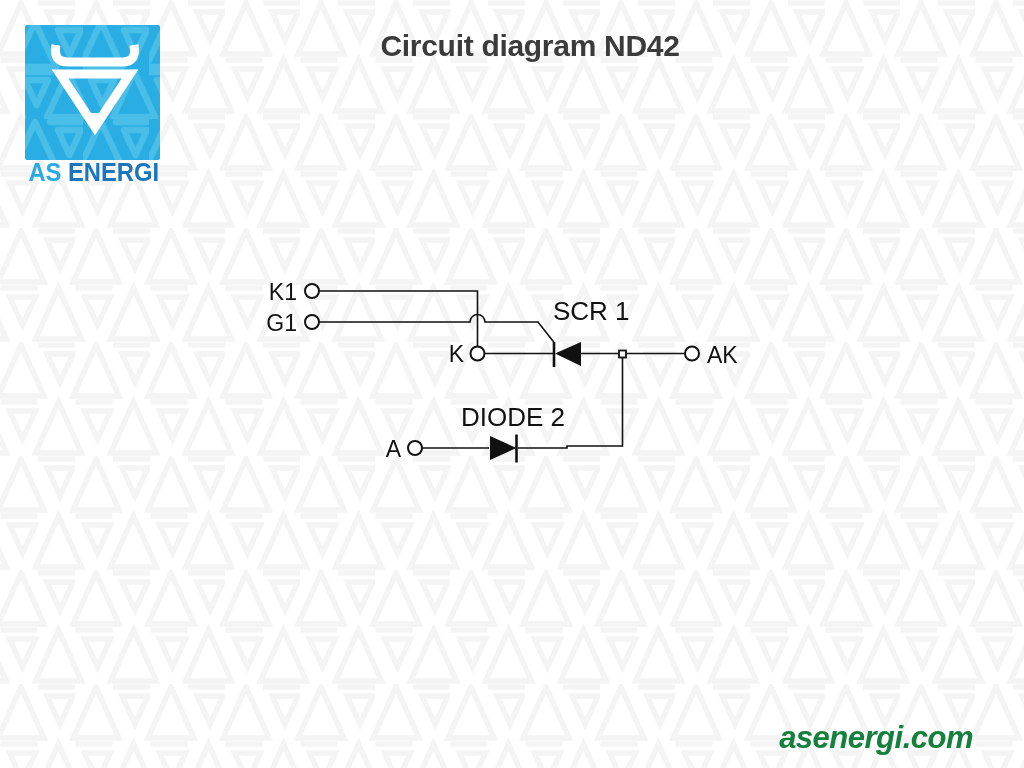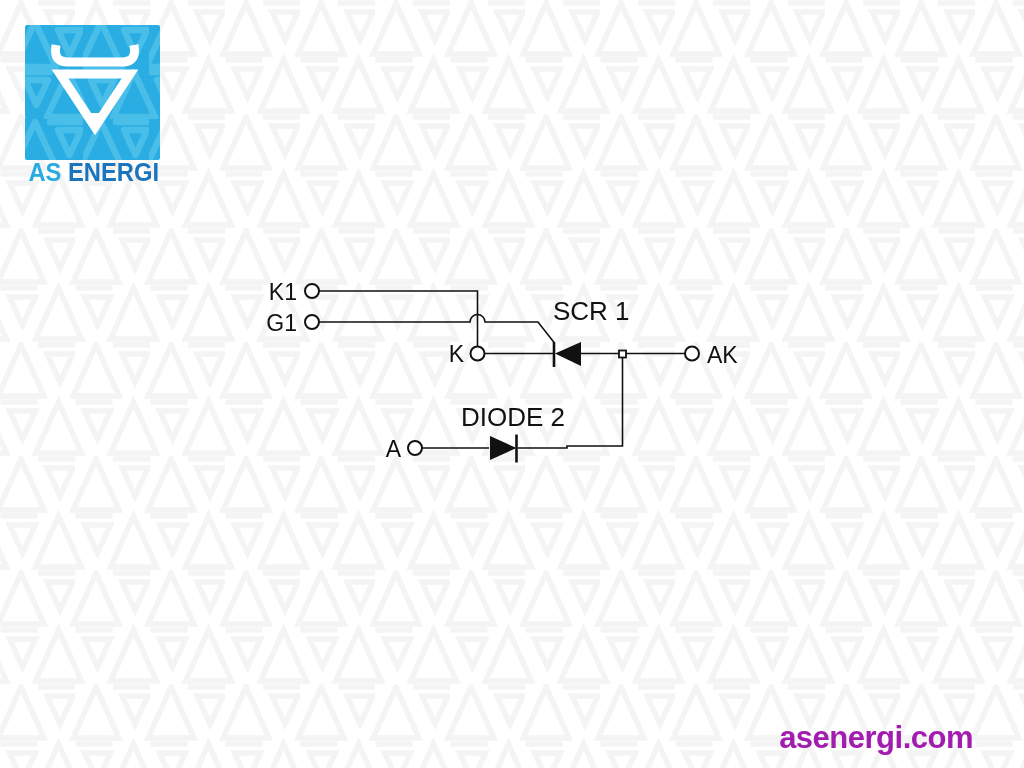--- a/index.html
+++ b/index.html
@@ -61,21 +61,22 @@
   }
   .t-label { font-size: 23px; }
   .c-label { font-size: 26px; }
   .website {
     position: absolute;
     right: 51px;
     top: 720px;
     font-size: 31px;
     font-weight: bold;
     letter-spacing: -0.5px;
-    color: #a21caf;
+    color: #15803d;
+    font-style: italic;
   }
 </style>
 </head>
 <body>
 
 <div class="canvas">
 
   <svg class="watermark" width="1024" height="768" aria-hidden="true">
     <defs>
       <pattern id="wm" width="75" height="114" patternUnits="userSpaceOnUse">
@@ -121,20 +122,21 @@
         <path d="M35,49 L105,49 L70,102 Z" stroke-width="9" stroke-linejoin="miter"></path>
         <path d="M62,88 L70,101 L78,88 Z" fill="#ffffff" stroke="none"></path>
       </g>
     </svg>
   </div>
   <div class="logo-text">
     <span class="as">AS</span>
     <span class="energi">ENERGI</span>
   </div>
 
+  <div class="page-title">Circuit diagram ND42</div>
 
   <svg class="circuit-svg" width="1024" height="768" viewBox="0 0 1024 768">
     <g stroke="#111111" stroke-width="1.6" fill="none">
 
       <path d="M319,291 H477.5 V346"></path>
 
       <path d="M319,322 H470 A7.5,7.5 0 0 1 485,322 H538 L554.5,343"></path>
 
       <path d="M484,353.5 H553"></path>
 

